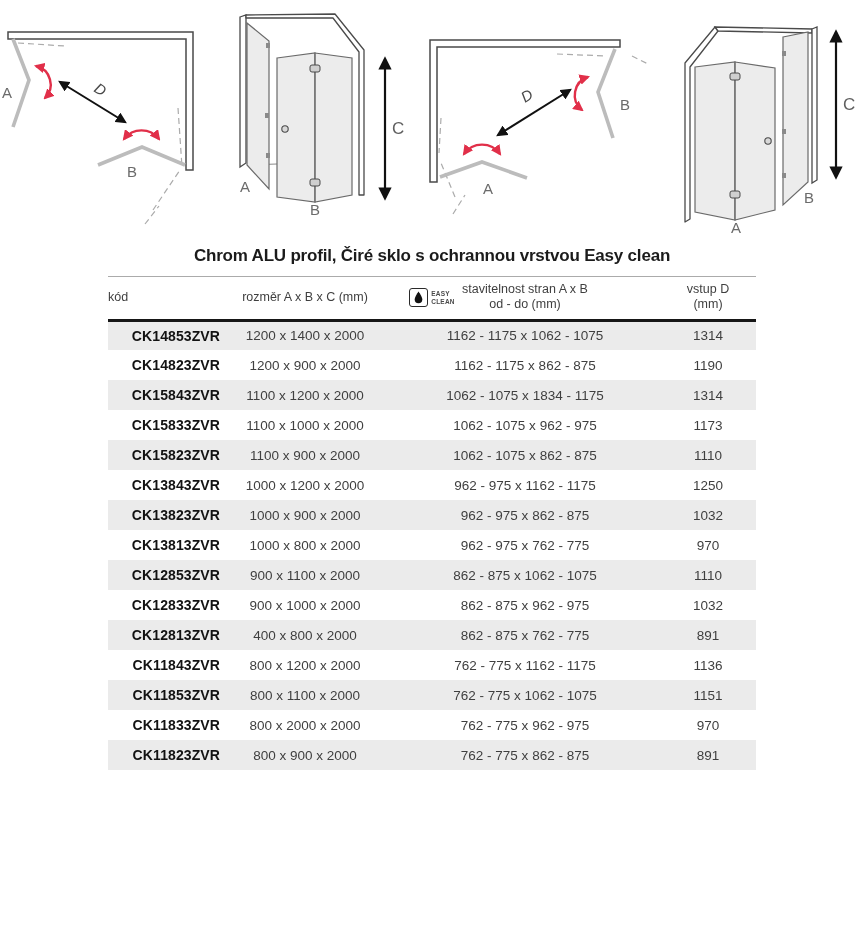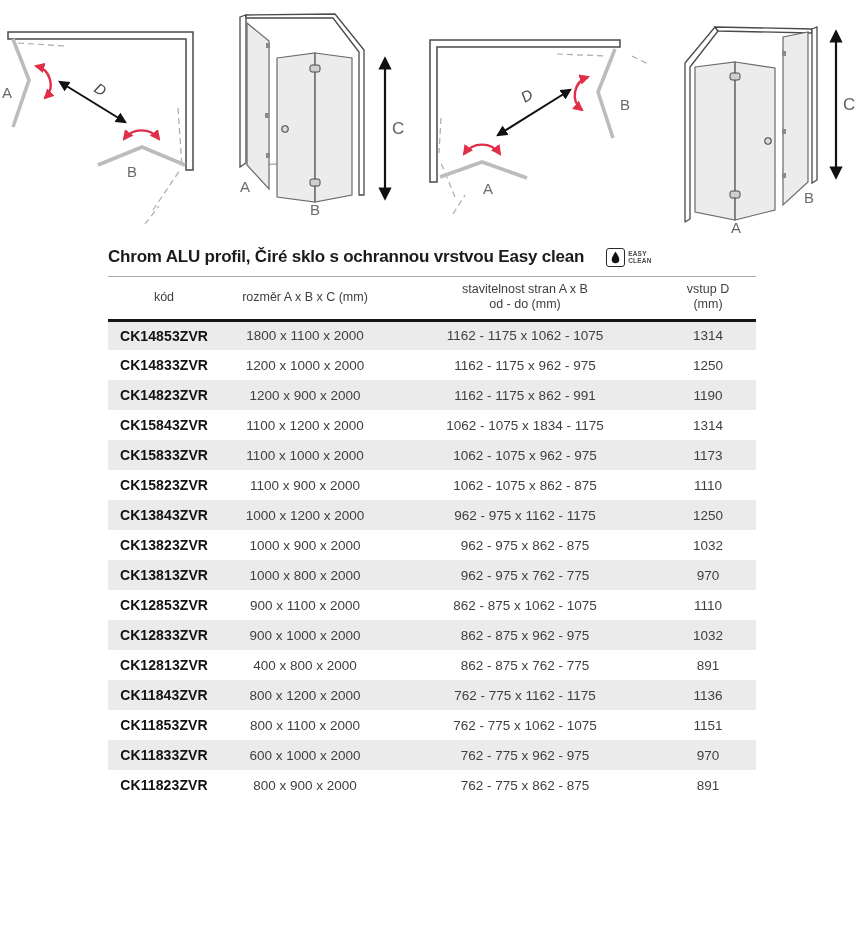--- a/index.html
+++ b/index.html
@@ -11,37 +11,37 @@
   #d1 { left:0;   top:10px; }
   #d2 { left:225px; top:5px; }
   #d3 { left:420px; top:10px; }
   #d4 { left:665px; top:5px; }
 
   .diag-label { font-size:15px; fill:#6b6b6b; font-family:"Liberation Sans",sans-serif; }
   .diag-label-big { font-size:17px; fill:#5f5f5f; font-family:"Liberation Sans",sans-serif; }
   .dim-label { font-size:15px; fill:#4a4a4a; font-style:italic; font-family:"Liberation Sans",sans-serif; }
 
   .content { position:absolute; left:108px; top:246px; width:648px; }
-  .title-row { display:flex; align-items:center; gap:22px; height:22px; }
+  .title-row { display:flex; align-items:center; gap:22px; height:22px;flex-direction:column; }
   .title { font-size:17px; font-weight:bold; color:#1b1b1b; letter-spacing:-0.2px; white-space:nowrap; }
   .badge { display:flex; align-items:center; gap:3px; }
   .badge-box { width:19px; height:19px; border:1.5px solid #2a2a2a; border-radius:3px;
                display:flex; align-items:center; justify-content:center; background:#fff; }
   .badge-text { font-size:6.5px; font-weight:bold; color:#4a4a4a; line-height:1.15; letter-spacing:0.2px; }
 
   table { border-collapse:collapse; width:648px; margin-top:8px; table-layout:fixed; }
   thead tr { border-top:1px solid #ababab; border-bottom:3px solid #161616; }
   th { font-weight:normal; color:#3f3f3f; font-size:12.5px; line-height:1.22; padding:5px 0 6px; text-align:center; vertical-align:middle; }
-  th.c1 { text-align:center; width:112px; }
+  th.c1 { text-align:left; width:112px; }
   th.c2 { width:170px; }
   th.c3 { width:270px; }
   th.c4 { width:96px; }
   tbody tr:nth-child(odd) { background:#ebebeb; }
   td { height:30px; font-size:13.5px; color:#3f3f3f; text-align:center; vertical-align:middle; }
-  td:first-child { text-align:center; font-weight:bold; color:#121212; font-size:14px; letter-spacing:0.1px; }
+  td:first-child { text-align:right; font-weight:bold; color:#121212; font-size:14px; letter-spacing:0.1px; }
 </style>
 </head>
 <body>
 
 <div class="page">
 
   <svg id="d1" class="diagram" width="220" height="235" viewBox="0 0 220 235">
     <defs>
       <marker id="m1r" viewBox="0 0 10 10" refX="8" refY="5" markerWidth="4.4" markerHeight="4.4" orient="auto-start-reverse">
         <path d="M0 0 L10 5 L0 10 Z" fill="#e12f49"></path>
@@ -168,34 +168,28 @@
           </th>
           <th class="c4">
             <span>vstup D</span><br>
             <span>(mm)</span>
           </th>
         </tr>
       </thead>
       <tbody>
           <tr>
             <td>CK14853ZVR</td>
-            <td>1800 x 1100 x 2000</td>
+            <td>1200 x 1400 x 2000</td>
             <td>1162 - 1175 x 1062 - 1075</td>
             <td>1314</td>
           </tr>
           <tr>
-            <td>CK14833ZVR</td>
-            <td>1200 x 1000 x 2000</td>
-            <td>1162 - 1175 x 962 - 975</td>
-            <td>1250</td>
-          </tr>
-          <tr>
             <td>CK14823ZVR</td>
             <td>1200 x 900 x 2000</td>
-            <td>1162 - 1175 x 862 - 991</td>
+            <td>1162 - 1175 x 862 - 875</td>
             <td>1190</td>
           </tr>
           <tr>
             <td>CK15843ZVR</td>
             <td>1100 x 1200 x 2000</td>
             <td>1062 - 1075 x 1834 - 1175</td>
             <td>1314</td>
           </tr>
           <tr>
             <td>CK15833ZVR</td>
@@ -252,21 +246,21 @@
             <td>1136</td>
           </tr>
           <tr>
             <td>CK11853ZVR</td>
             <td>800 x 1100 x 2000</td>
             <td>762 - 775 x 1062 - 1075</td>
             <td>1151</td>
           </tr>
           <tr>
             <td>CK11833ZVR</td>
-            <td>600 x 1000 x 2000</td>
+            <td>800 x 2000 x 2000</td>
             <td>762 - 775 x 962 - 975</td>
             <td>970</td>
           </tr>
           <tr>
             <td>CK11823ZVR</td>
             <td>800 x 900 x 2000</td>
             <td>762 - 775 x 862 - 875</td>
             <td>891</td>
           </tr>
         </tbody>

